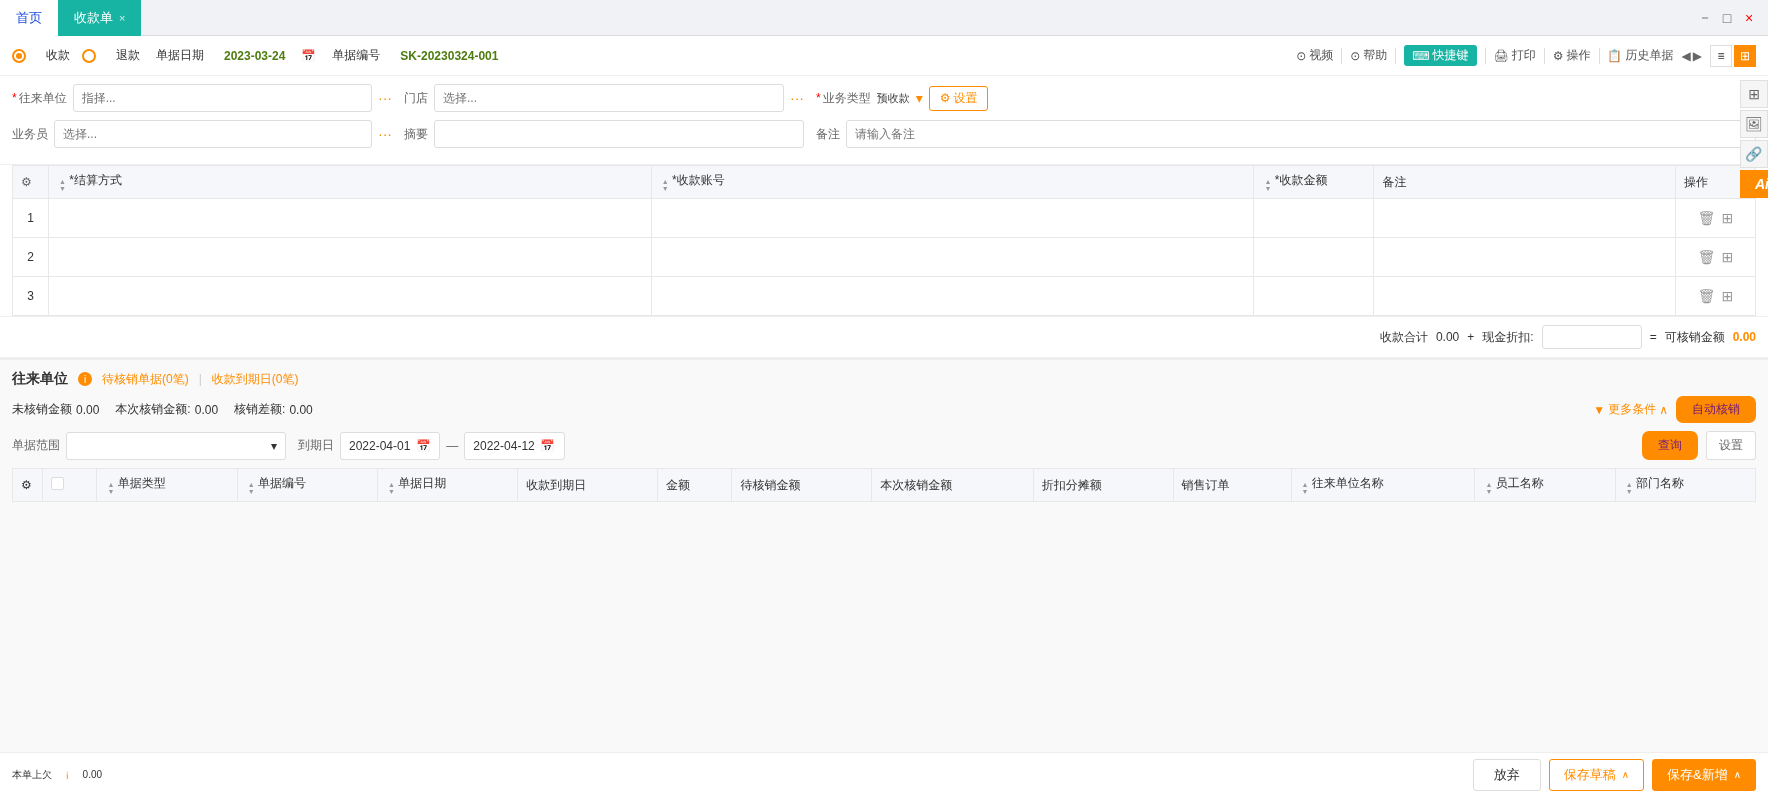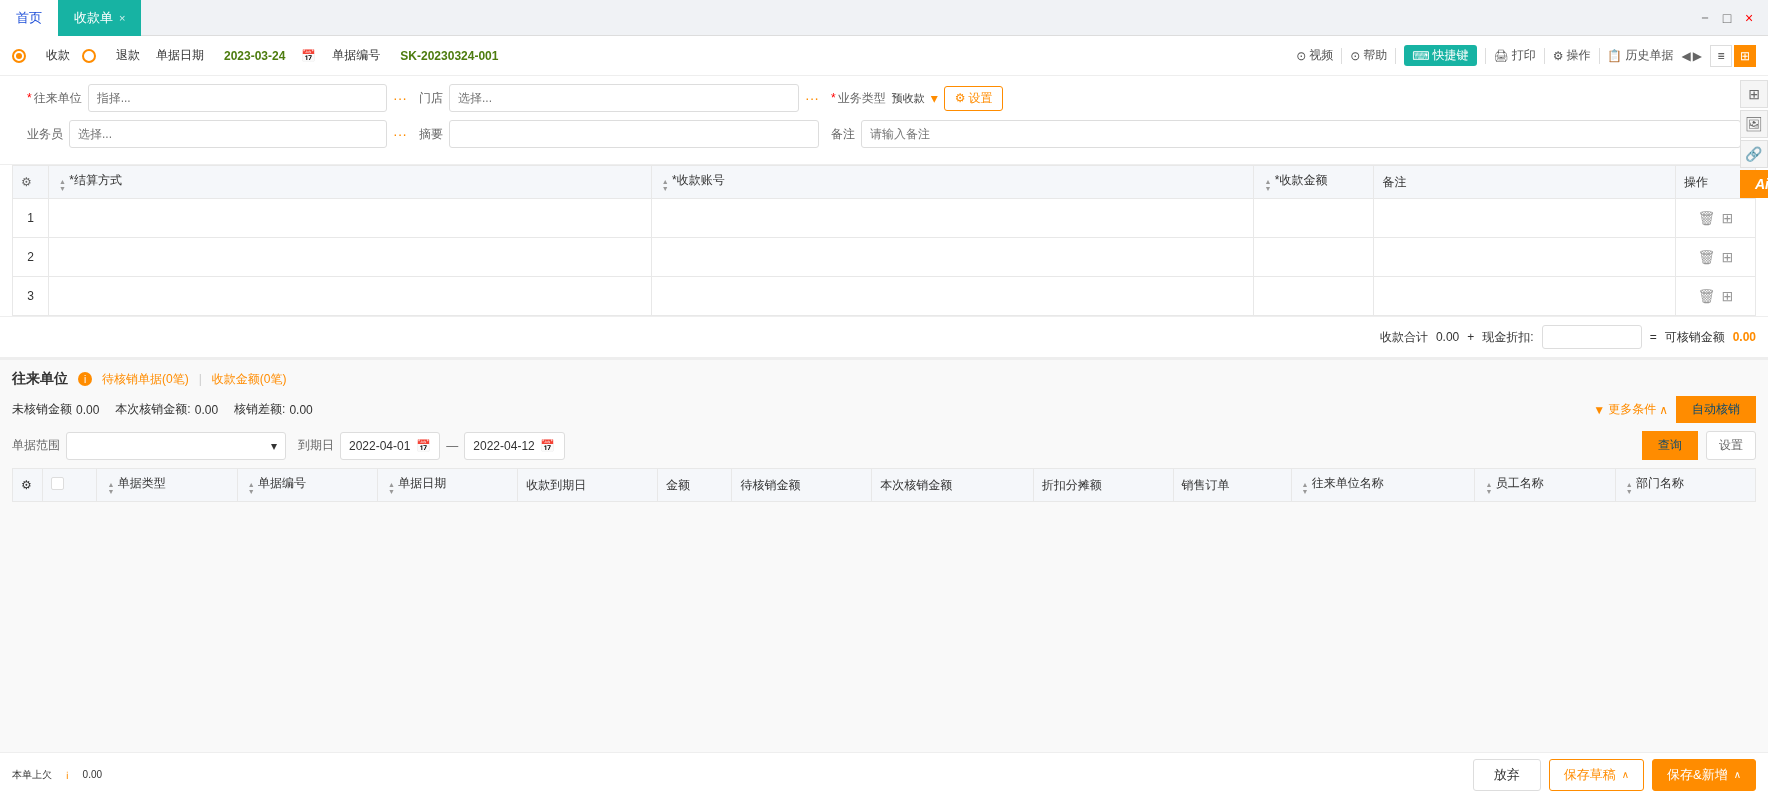--- a/index.html
+++ b/index.html
@@ -39,21 +39,21 @@
     .toolbar-btn-primary { color: #17b3a3; }
     .toolbar-separator { width: 1px; height: 16px; background: #ddd; }
     .nav-arrows { display: flex; gap: 2px; }
     .nav-arrow { color: #666; cursor: pointer; }
     .view-btns { display: flex; gap: 2px; }
     .view-btn { width: 22px; height: 22px; display: flex; align-items: center; justify-content: center; cursor: pointer; border: 1px solid #ddd; background: #fff; }
     .view-btn.active { background: #17b3a3; color: #fff; border-color: #17b3a3; }
 
     
     .form-section {
-      padding: 8px 27px; background: #fff; border-bottom: 1px solid #eee;
+      padding: 8px 12px; background: #fff; border-bottom: 1px solid #eee;
     }
     .form-row { display: flex; align-items: center; gap: 12px; margin-bottom: 8px; }
     .form-field { display: flex; align-items: center; gap: 6px; flex: 1; }
     .form-field-label { color: #666; white-space: nowrap; }
     .required { color: #f00; margin-right: 2px; }
     .form-input {
       flex: 1; height: 28px; border: 1px solid #ddd; border-radius: 3px; padding: 0 8px; color: #999; background: #fff; outline: none; font-size: 12px; cursor: pointer;
     }
     .more-btn { color: #ff8c00; cursor: pointer; font-size: 14px; white-space: nowrap; }
     .dropdown-btn { color: #ff8c00; cursor: pointer; background: none; border: none; font-size: 14px; }
@@ -99,21 +99,21 @@
     .filter-row { display: flex; align-items: center; gap: 12px; margin-bottom: 8px; }
     .filter-field { display: flex; align-items: center; gap: 6px; }
     .filter-label { color: #666; white-space: nowrap; }
     .filter-select { height: 28px; border: 1px solid #ddd; border-radius: 3px; padding: 0 8px; font-size: 12px; background: #fff; display: flex; align-items: center; min-width: 200px; cursor: pointer; position: relative; }
     .filter-select-inner { flex: 1; display: flex; align-items: center; justify-content: space-between; }
     .filter-date { height: 28px; border: 1px solid #ddd; border-radius: 3px; padding: 0 8px; font-size: 12px; background: #fff; display: flex; align-items: center; gap: 6px; cursor: pointer; }
     .date-value { color: #333; }
     .date-dash { color: #666; }
     .more-filter-btn { color: #ff8c00; cursor: pointer; font-size: 12px; display: flex; align-items: center; gap: 3px; }
     .query-btn {
-      background: #ff8c00; color: #0c4a6e; border: none; border-radius: 0; padding: 5px 16px; cursor: pointer; font-size: 12px;
+      background: #ff8c00; color: #701a75; border: none; border-radius: 7px; padding: 5px 16px; cursor: pointer; font-size: 12px;
     }
     .settings-btn2 {
       background: #fff; color: #666; border: 1px solid #ddd; border-radius: 3px; padding: 5px 12px; cursor: pointer; font-size: 12px;
     }
     .writeoff-table-wrap { flex: 1; overflow: auto; }
     .writeoff-table { width: 100%; border-collapse: collapse; font-size: 12px; }
     .writeoff-table th {
       background: #f5f7fa; border: 1px solid #e8e8e8; padding: 6px 8px; text-align: left; color: #333; font-weight: normal; white-space: nowrap; position: sticky; top: 0; z-index: 2;
     }
     .checkbox-cell { text-align: center; width: 30px; }
@@ -377,21 +377,21 @@
     <span>可核销金额</span>
     <span class="summary-orange">0.00</span>
   </div>
 
   <div class="writeoff-section">
     <div class="writeoff-header">
       <span class="writeoff-title">往来单位</span>
       <span class="info-icon">i</span>
       <span class="tab-link">待核销单据(0笔)</span>
       <span style="color:#ccc;">|</span>
-      <span class="tab-link">收款金额(0笔)</span>
+      <span class="tab-link">收款到期日(0笔)</span>
     </div>
     <div class="writeoff-stats">
       <div class="stat-item">
         <span>未核销金额</span>
         <span class="stat-value">0.00</span>
       </div>
       <div class="stat-item">
         <span>本次核销金额:</span>
         <span class="stat-value">0.00</span>
       </div>

